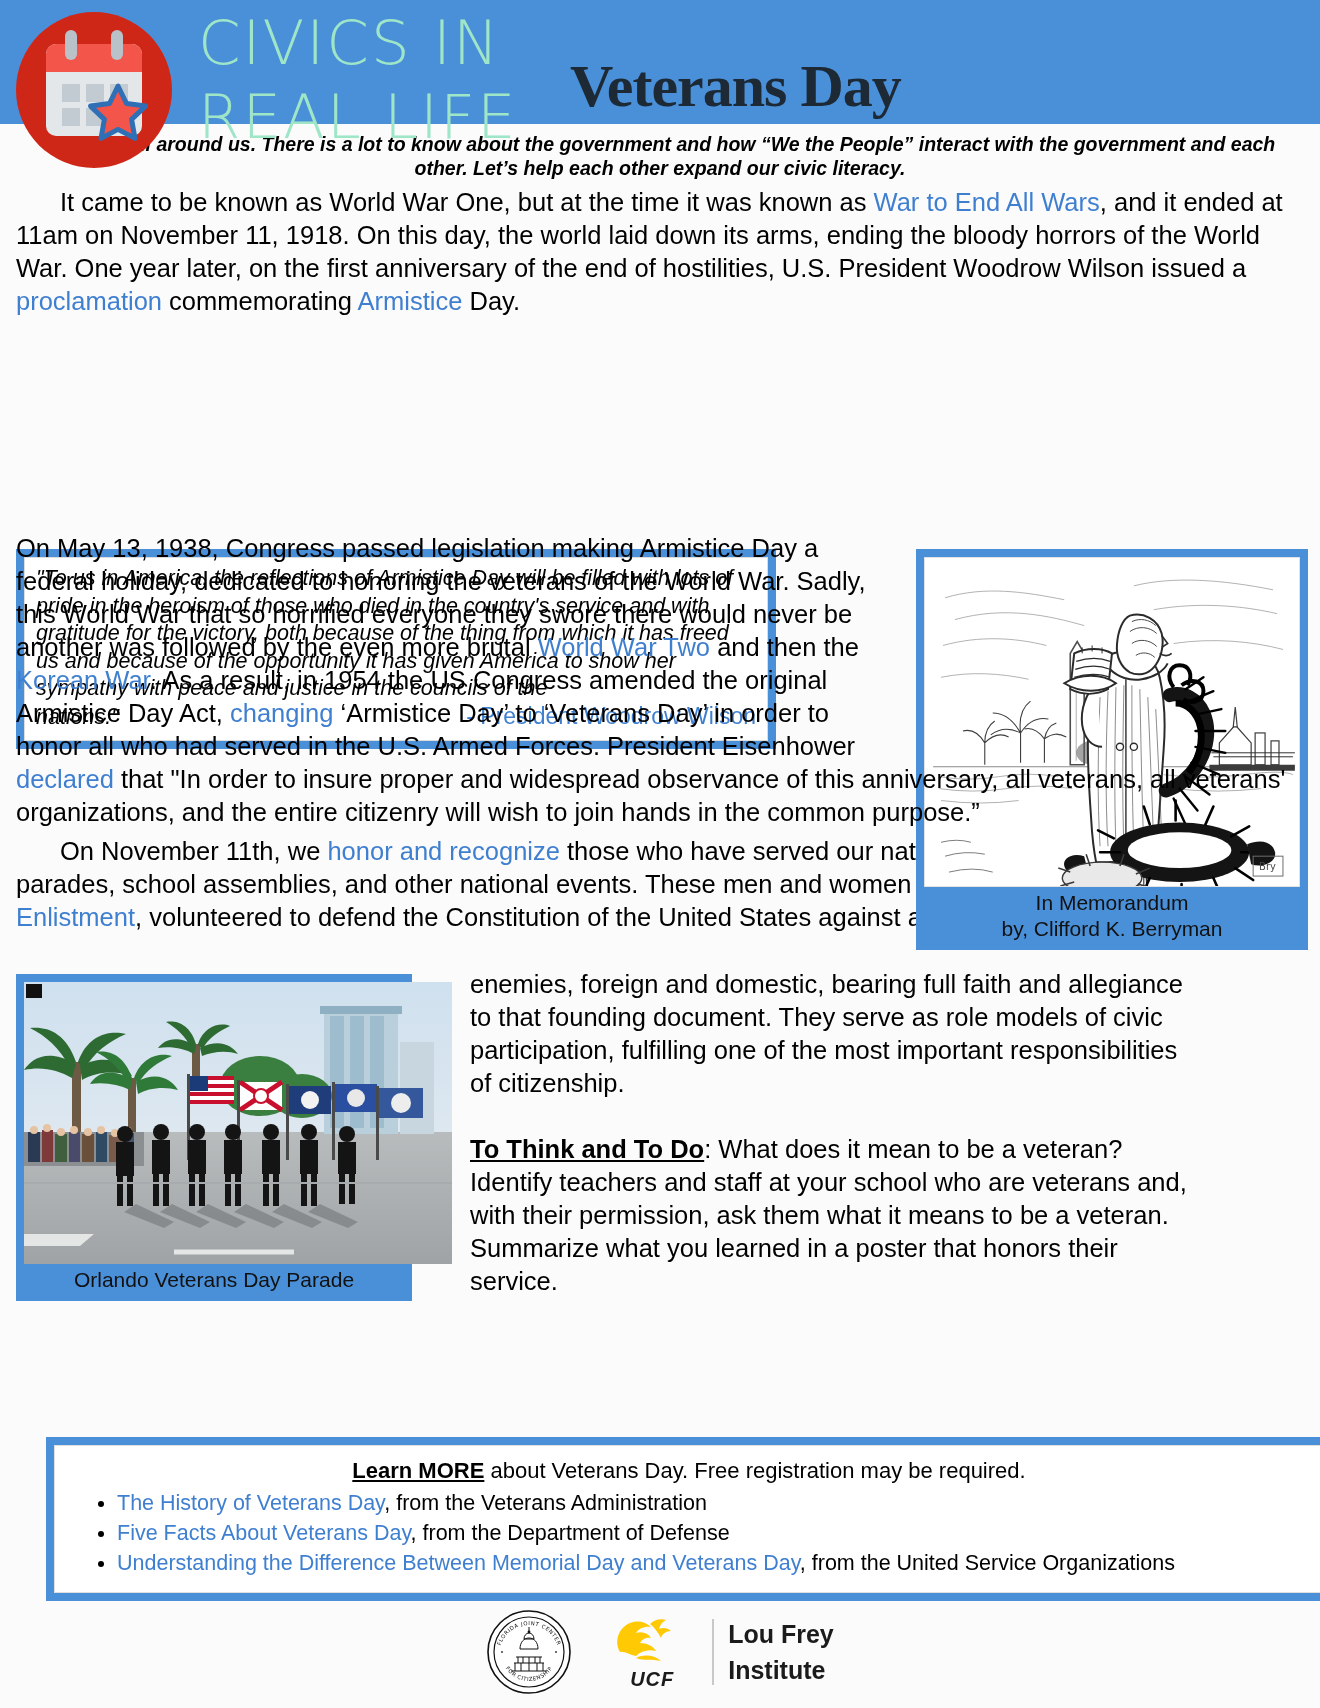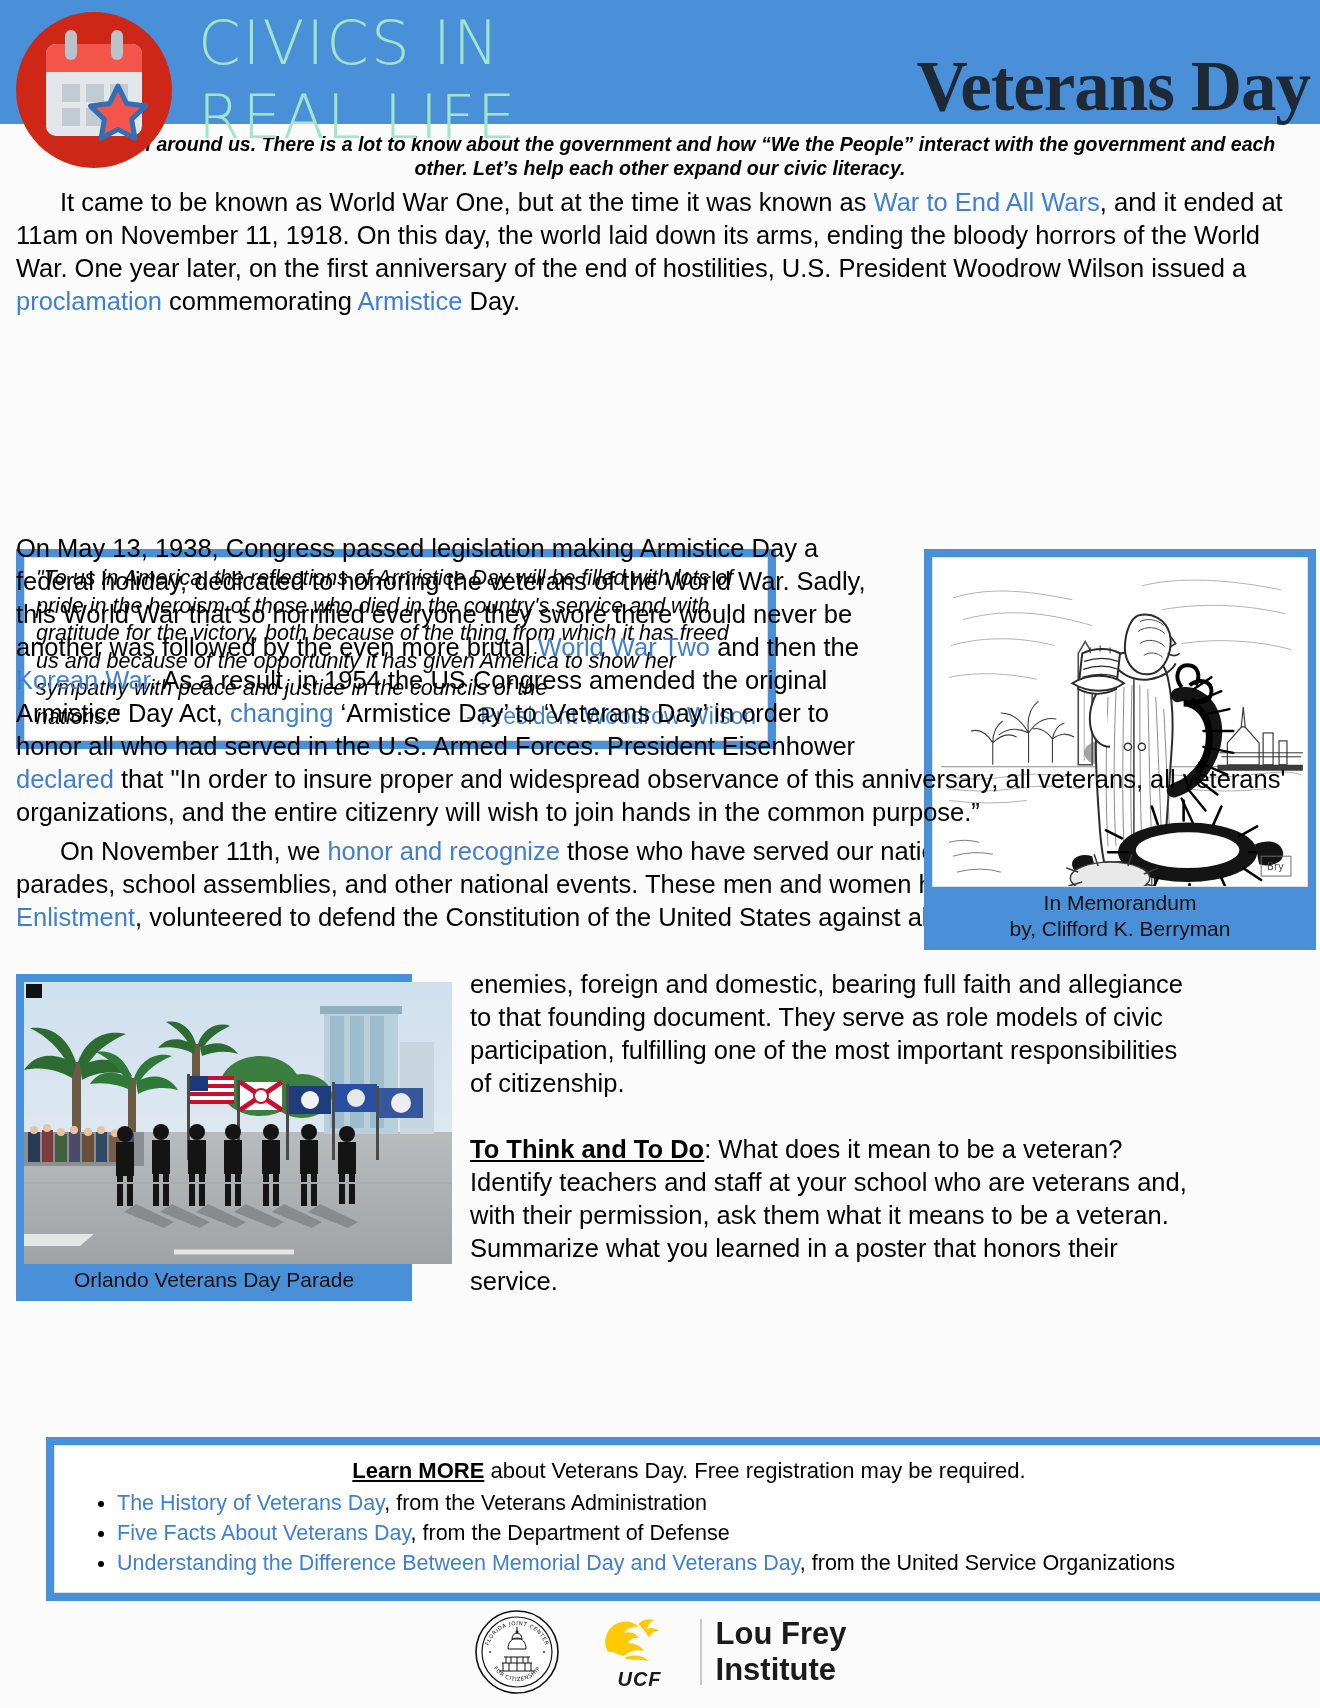--- a/index.html
+++ b/index.html
@@ -43,24 +43,24 @@
     line-height: 74px;
     letter-spacing: 2px;
   }
   .brand .l2 { display: block; }
 
   .header-title {
     position: absolute;
     left: 570px;
     top: 36px;
     width: 740px;
-    text-align: right;
+    text-align: left;
     font-family: "Liberation Serif", serif;
     font-weight: 700;
-    font-size: 71px;
+    font-size: 60px;
     line-height: 100px;
     color: #1d2a35;
     letter-spacing: -1px;
   }
 
   
   .intro {
     margin: 8px 20px 0 20px;
     font-style: italic;
     font-weight: bold;
@@ -106,21 +106,21 @@
   }
   .quote-line-last {
     display: flex;
     justify-content: space-between;
     align-items: baseline;
   }
 
   
   .fig-berryman {
     position: absolute;
-    right: 4px;
+    right: 12px;
     top: 363px;
     width: 392px;
     background: #4a90d9;
     padding: 8px 8px 4px 8px;
   }
   .fig-berryman .art {
     width: 376px;
     height: 330px;
     background: #ffffff;
     border: 1px solid #e2e2e2;
@@ -219,21 +219,21 @@
   .seal svg, .ucf svg { display: block; }
   .ucf { display: flex; align-items: center; gap: 14px; }
   .ucf-mark { width: 92px; text-align: center; }
   .ucf-mark .ucf-text {
     font-size: 20px; font-weight: bold; letter-spacing: 1px; color: #1b1b1b;
     margin-top: -2px;
     font-style: italic;
   }
   .ucf-div { width: 2px; height: 66px; background: #c9c9c9; }
   .ucf-name {
-    font-size: 31px;
+    font-size: 25px;
     line-height: 36px;
     font-weight: bold;
     color: #1b1b1b;
   }
 </style>
 </head>
 <body>
 
 <div class="header">
 

